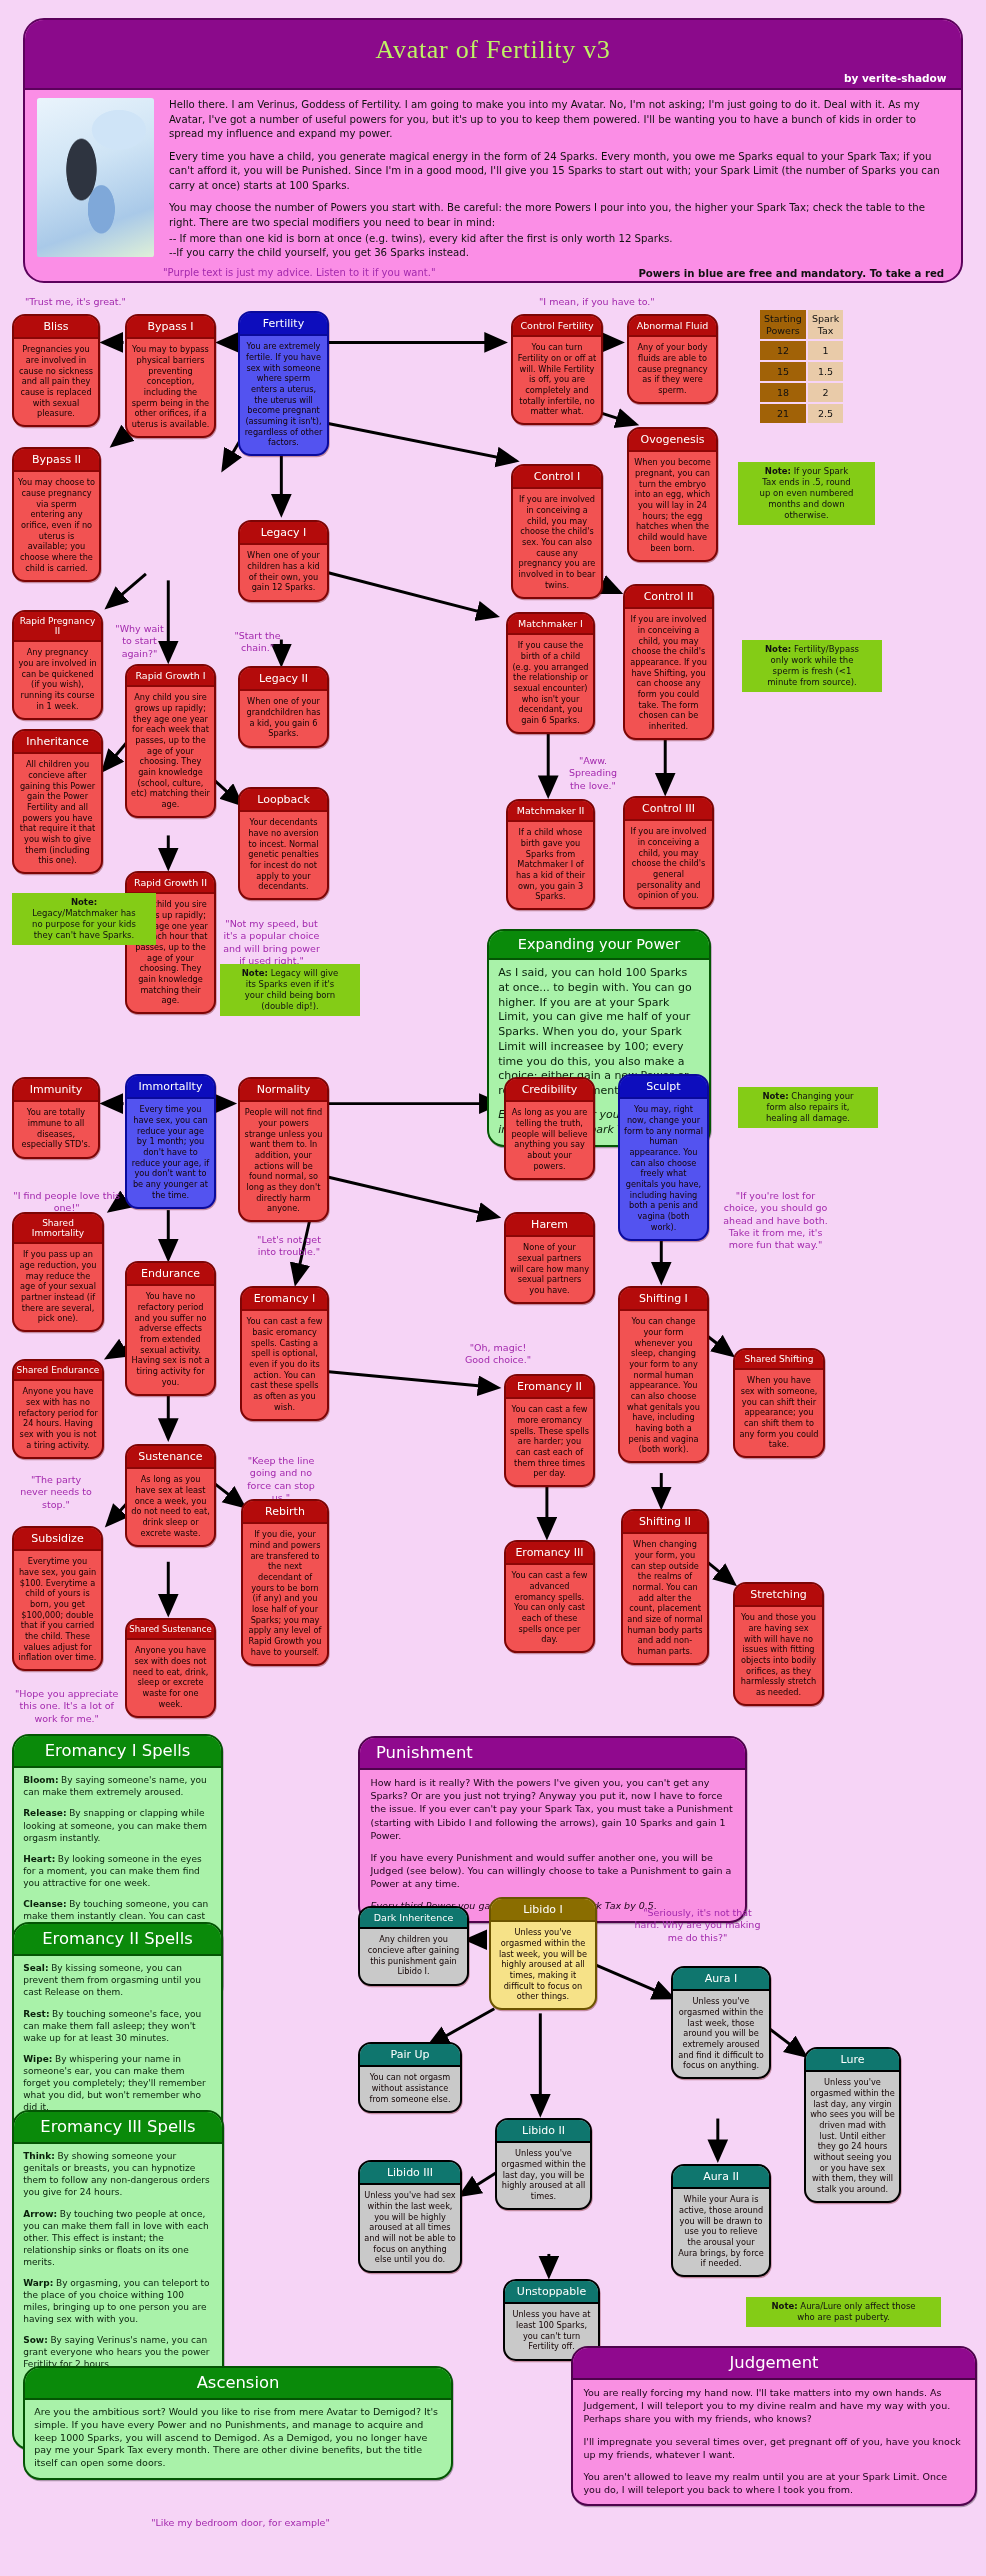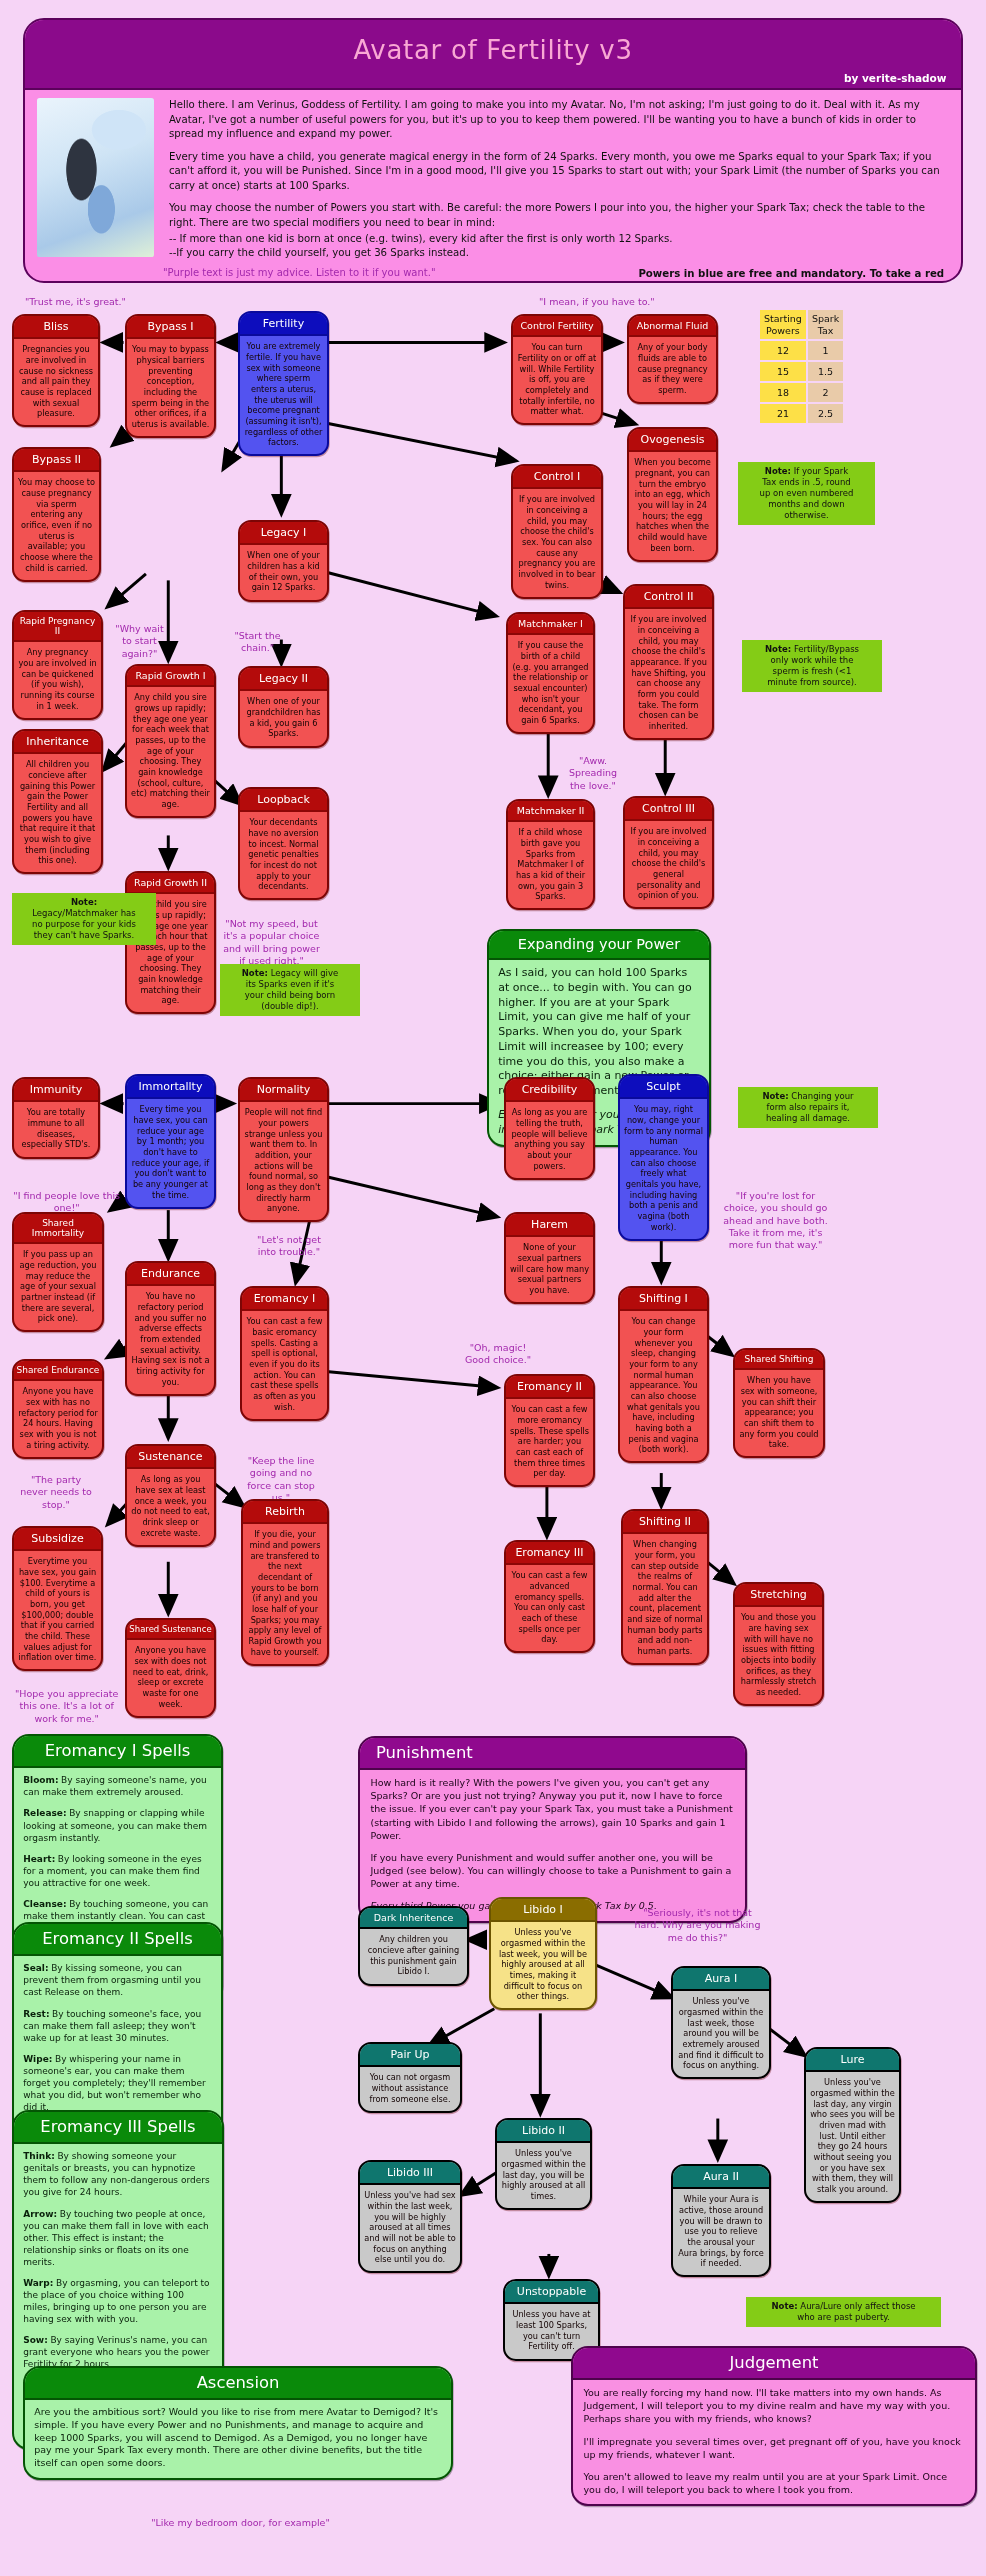--- a/index.html
+++ b/index.html
@@ -4,21 +4,21 @@
 <style>
   html,body{margin:0;padding:0;background:#f6d4f6;}
   body{font-family:"DejaVu Sans","Liberation Sans",sans-serif;color:#111;}
   .canvas{position:relative;width:986px;height:2576px;background:#f6d4f6;overflow:hidden;}
   .arrows{position:absolute;left:0;top:0;z-index:1;pointer-events:none;}
 
   
   .topbox{position:absolute;left:23px;top:18.4px;width:936px;height:261px;border:2.6px solid #5c025c;
           border-radius:21px;overflow:hidden;background:#fb8ee6;z-index:2;}
   .topbar{background:#8b0a8b;height:68px;position:relative;border-bottom:2px solid #5c025c;}
-  .title{color:#f9a8d4;font-size:26px;text-align:center;padding-top:14.5px;letter-spacing:0.7px;font-weight:400;}
+  .title{color:#bef264;font-size:26px;text-align:center;padding-top:14.5px;letter-spacing:0.7px;font-weight:400;font-family:Liberation Serif, serif;}
   .byline{position:absolute;right:14.5px;bottom:4px;color:#fff;font-weight:bold;font-size:10.5px;}
   .introrow{display:flex;gap:15px;padding:8px 12px 4px 12px;}
   .avatar-art{flex:0 0 117px;height:159px;border-radius:2.6px;
      background:
        radial-gradient(39px 79px at 38% 45%, #2e3440 0 38%, transparent 40%),
        radial-gradient(33px 59px at 55% 70%, #7fa8d9 0 40%, transparent 42%),
        radial-gradient(53px 39px at 70% 20%, #cfe4f7 0 50%, transparent 52%),
        linear-gradient(160deg,#eaf4fc 0%,#cfe4f5 40%,#a9c9e8 75%,#dff0d8 100%);}
   .introtext{flex:1;font-size:10.2px;line-height:1.42;}
   .introtext p{margin:0 0 8px 0;}
@@ -56,21 +56,21 @@
   .italic{font-style:italic;}
   .spell{margin:0;}
   .spell b{margin-right:2.6px;}
   .gsec.exp .t{font-size:14.5px;}
   .gsec.exp .b{font-size:11px;}
 
   
   .taxtable{position:absolute;z-index:2;border-collapse:separate;border-spacing:2px;font-size:9.5px;text-align:center;}
   .taxtable th{font-weight:400;padding:3.3px 4px;line-height:1.2;}
   .taxtable td{padding:4px 4px;}
-  .taxtable .c1{background:#fde047;}
+  .taxtable .c1{background:#a16207;}
   .taxtable .c2{background:#e9cba9;}
 </style>
 </head>
 <body>
 
 <div class="canvas">
 
   <svg class="arrows" width="986" height="2576" viewBox="0 0 1500 3917">
     <defs>
       <marker id="ah" markerWidth="9" markerHeight="8" refX="6.5" refY="3.5" orient="auto">

